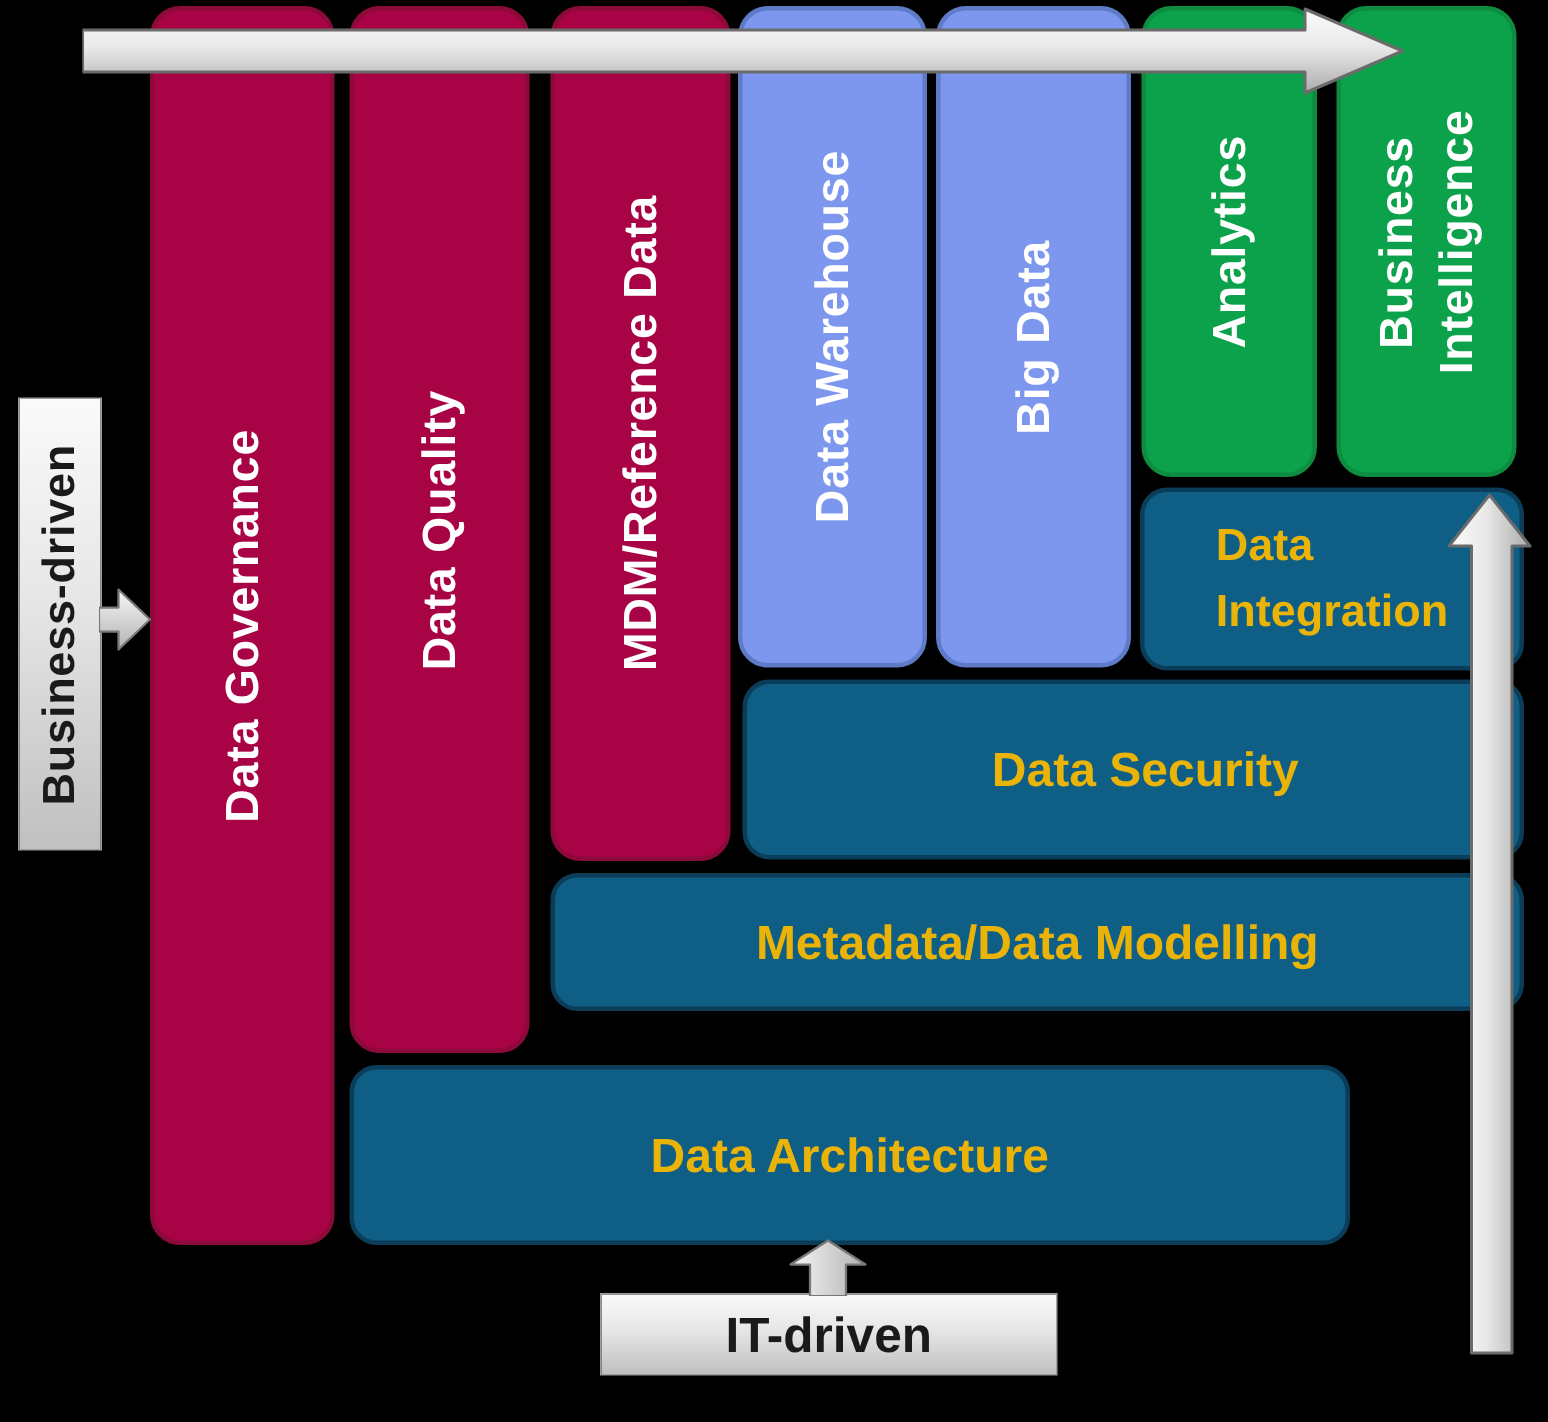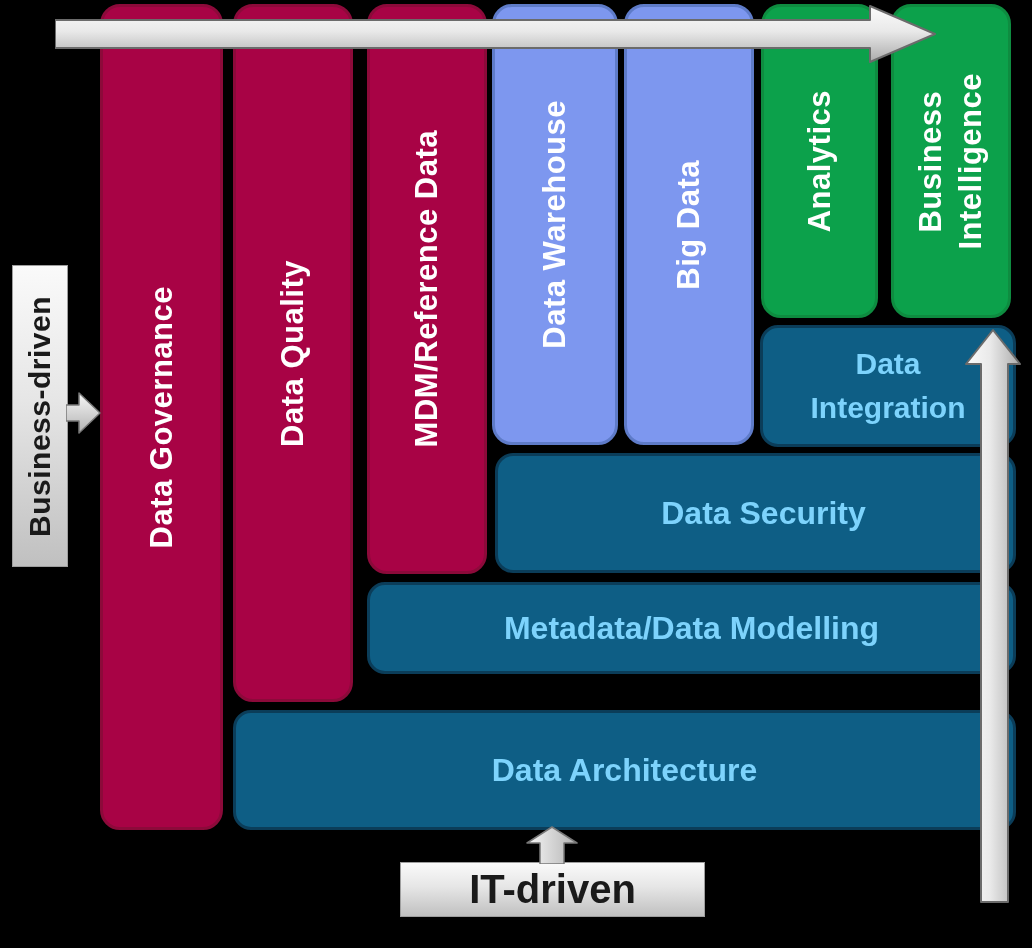--- a/index.html
+++ b/index.html
@@ -37,46 +37,46 @@
   .p-analytics{left:761px;width:117px;height:314px;}
   .p-bi{left:891px;width:120px;height:314px;}
 
   
   .layer{
     position:absolute;
     background:var(--teal);
     border:3px solid var(--teal-border);
     border-radius:18px;
     display:flex;align-items:center;justify-content:center;
-    color:#7dd3fc;font-weight:bold;font-size:32px;
+    color:#eab308;font-weight:bold;font-size:32px;
     box-shadow:3px 4px 6px rgba(0,0,0,.6);
     box-sizing:border-box;
-    white-space:pre-line;text-align:center;
+    white-space:pre-line;
   }
   .l-integration{left:760px;top:325px;width:256px;height:122px;font-size:30px;line-height:44px;}
   .l-security{left:495px;top:453px;width:521px;height:120px;padding-left:16px;}
   .l-metadata{left:367px;top:582px;width:649px;height:92px;}
-  .l-architecture{left:233px;top:710px;width:783px;height:120px;}
+  .l-architecture{left:233px;top:710px;width:667px;height:120px;}
 
   
   .graybox{
     position:absolute;
     background:linear-gradient(to bottom,#FAFAFA 0%,#E6E6E6 45%,#C0C0C0 100%);
     border:1px solid #9E9E9E;
     box-shadow:3px 3px 4px rgba(0,0,0,.65);
     display:flex;align-items:center;justify-content:center;
     color:var(--label-box-text,#1A1A1A);font-weight:bold;
     box-sizing:border-box;
   }
   .b-business{left:12px;top:265px;width:56px;height:302px;font-size:30px;}
   .b-business .vlabel2{
     writing-mode:vertical-rl;transform:rotate(180deg);
     letter-spacing:.5px;
   }
-  .b-it{left:400px;top:862px;width:305px;height:55px;font-size:40px;}
+  .b-it{left:400px;top:862px;width:305px;height:55px;font-size:33px;}
 
   
   .arrow{position:absolute;}
   .a-top{left:55px;top:2px;}
   .a-right{left:962px;top:324px;}
   .a-business{left:66px;top:390px;}
   .a-it{left:522px;top:824px;}
 </style>
 </head>
 <body>

